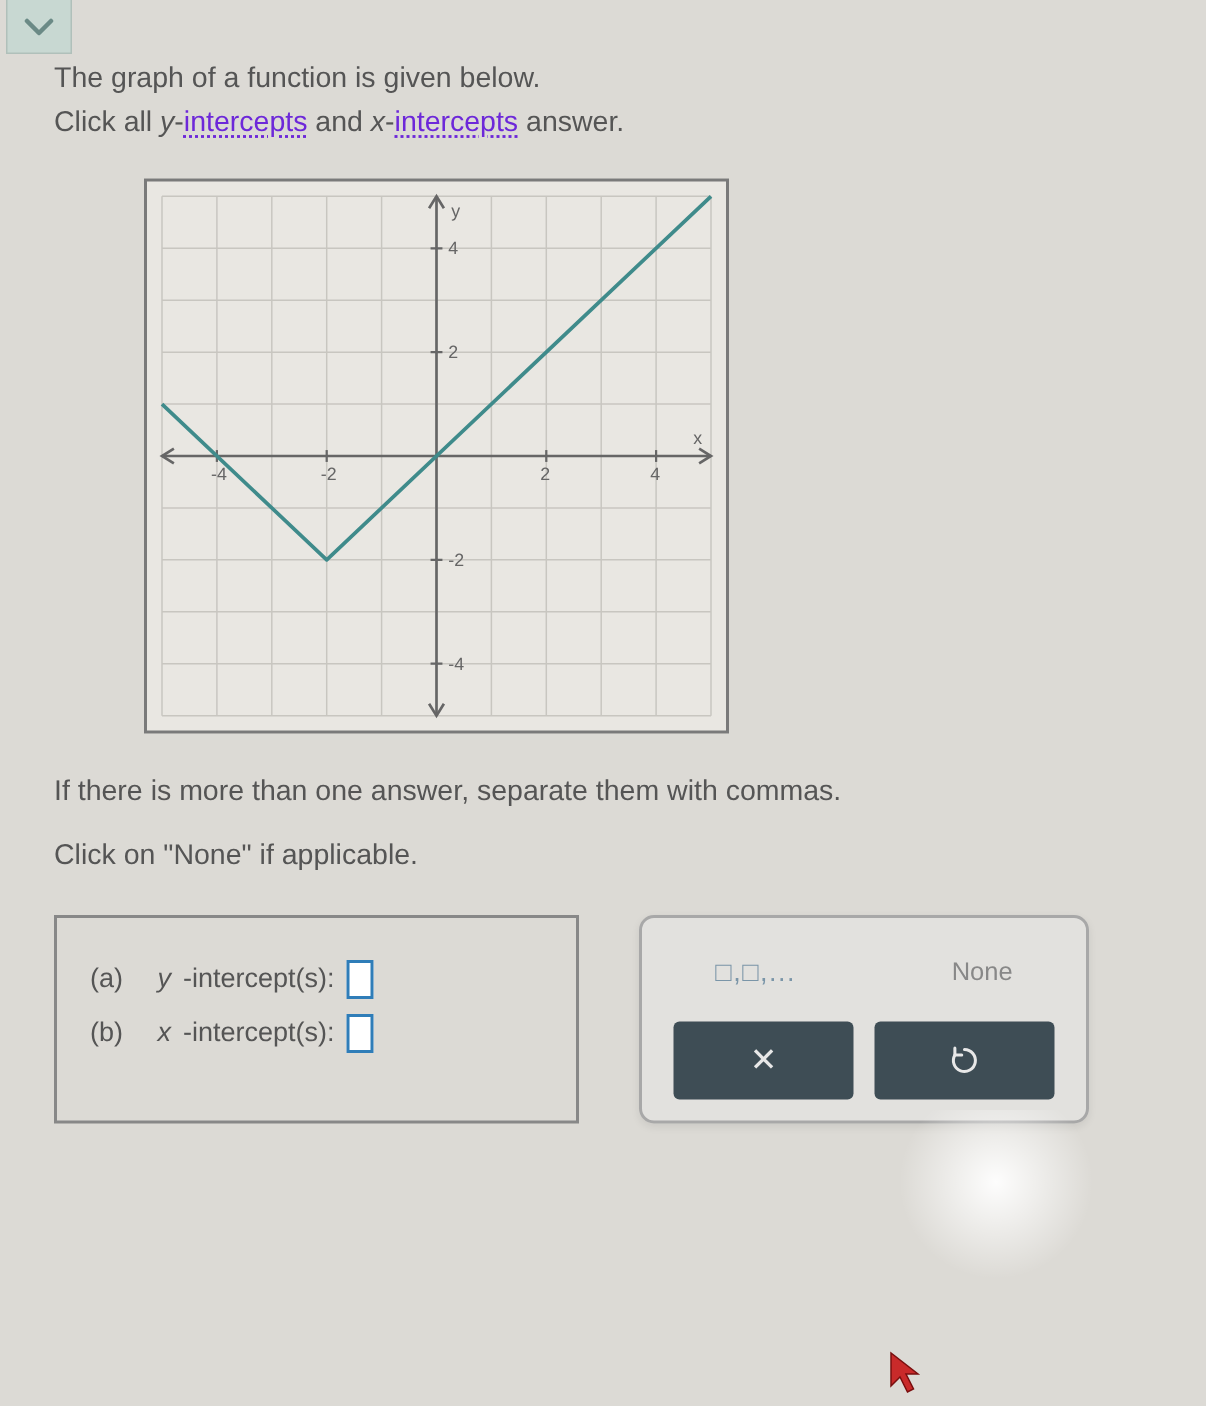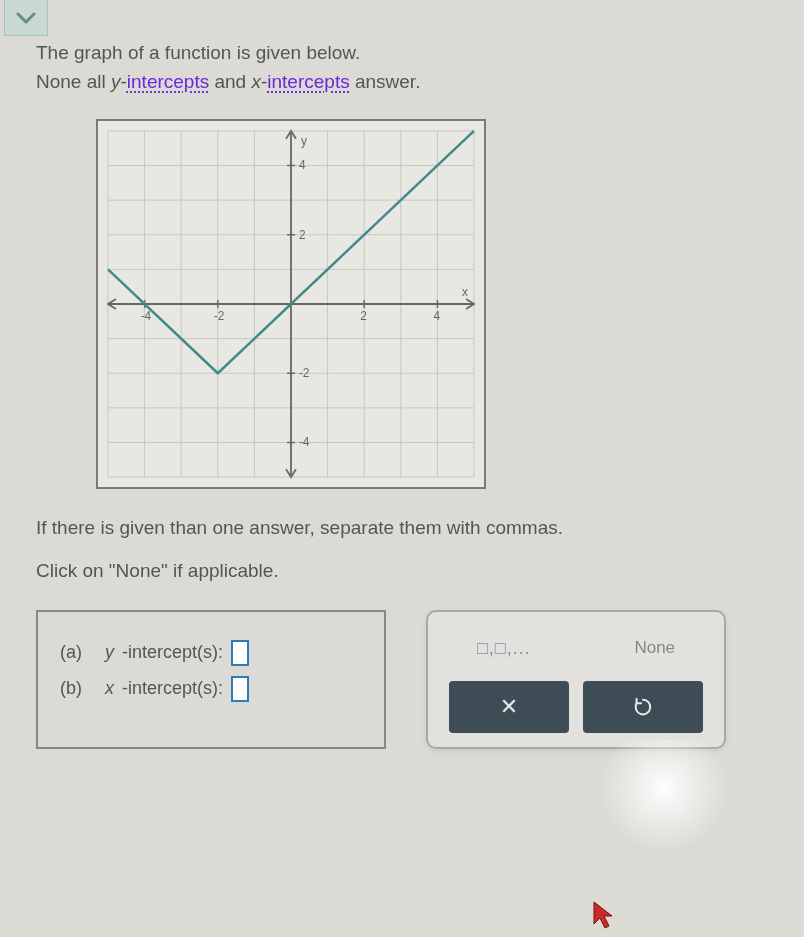--- a/index.html
+++ b/index.html
@@ -154,21 +154,21 @@
 <div class="chevron-box">
   <svg width="20" height="14" viewBox="0 0 20 14">
     <path d="M2 3 L10 11 L18 3" stroke="#6b8a86" stroke-width="3" fill="none" stroke-linecap="round" stroke-linejoin="round"></path>
   </svg>
 </div>
 
 <div class="content">
 
   <p class="prompt-line">The graph of a function is given below.</p>
   <p class="prompt-line">
-    <span>None all </span><span class="italic">y</span><span>-</span><span class="term-link">intercepts</span><span> and </span><span class="italic">x</span><span>-</span><span class="term-link">intercepts</span><span> answer.</span>
+    <span>Click all </span><span class="italic">y</span><span>-</span><span class="term-link">intercepts</span><span> and </span><span class="italic">x</span><span>-</span><span class="term-link">intercepts</span><span> answer.</span>
   </p>
 
   <div class="graph-wrap">
     <div class="graph-box">
       <svg viewBox="0 0 390 370">
           <line x1="10" y1="360" x2="10" y2="10" stroke="#c8c6c0" stroke-width="1"></line>
           <line x1="47" y1="360" x2="47" y2="10" stroke="#c8c6c0" stroke-width="1"></line>
           <line x1="84" y1="360" x2="84" y2="10" stroke="#c8c6c0" stroke-width="1"></line>
           <line x1="121" y1="360" x2="121" y2="10" stroke="#c8c6c0" stroke-width="1"></line>
           <line x1="158" y1="360" x2="158" y2="10" stroke="#c8c6c0" stroke-width="1"></line>
@@ -211,21 +211,21 @@
           <line x1="191" y1="115" x2="199" y2="115" stroke="#666" stroke-width="1.5"></line>
           <text class="axis-label" x="203" y="49">4</text>
           <line x1="191" y1="45" x2="199" y2="45" stroke="#666" stroke-width="1.5"></line>
           <text class="axis-label" x="205" y="24">y</text>
           <text class="axis-label" x="368" y="177">x</text>
           <path d="M 10 150 L 121 254.99999999999997 L 380 10" stroke="#3f8b8b" stroke-width="2.5" fill="none" stroke-linejoin="round"></path>
         </svg>
     </div>
   </div>
 
-  <p class="prompt-line">If there is given than one answer, separate them with commas.</p>
+  <p class="prompt-line">If there is more than one answer, separate them with commas.</p>
   <p class="prompt-line" style="margin-top:14px">Click on "None" if applicable.</p>
 
   <div class="answer-box-wrap">
     <div class="answer-box">
       <div class="answer-row">
         <span class="label-part">(a)   </span>
           <span class="italic">y</span>
           <span> -intercept(s): </span>
         <span class="input-slot"></span>
       </div>

